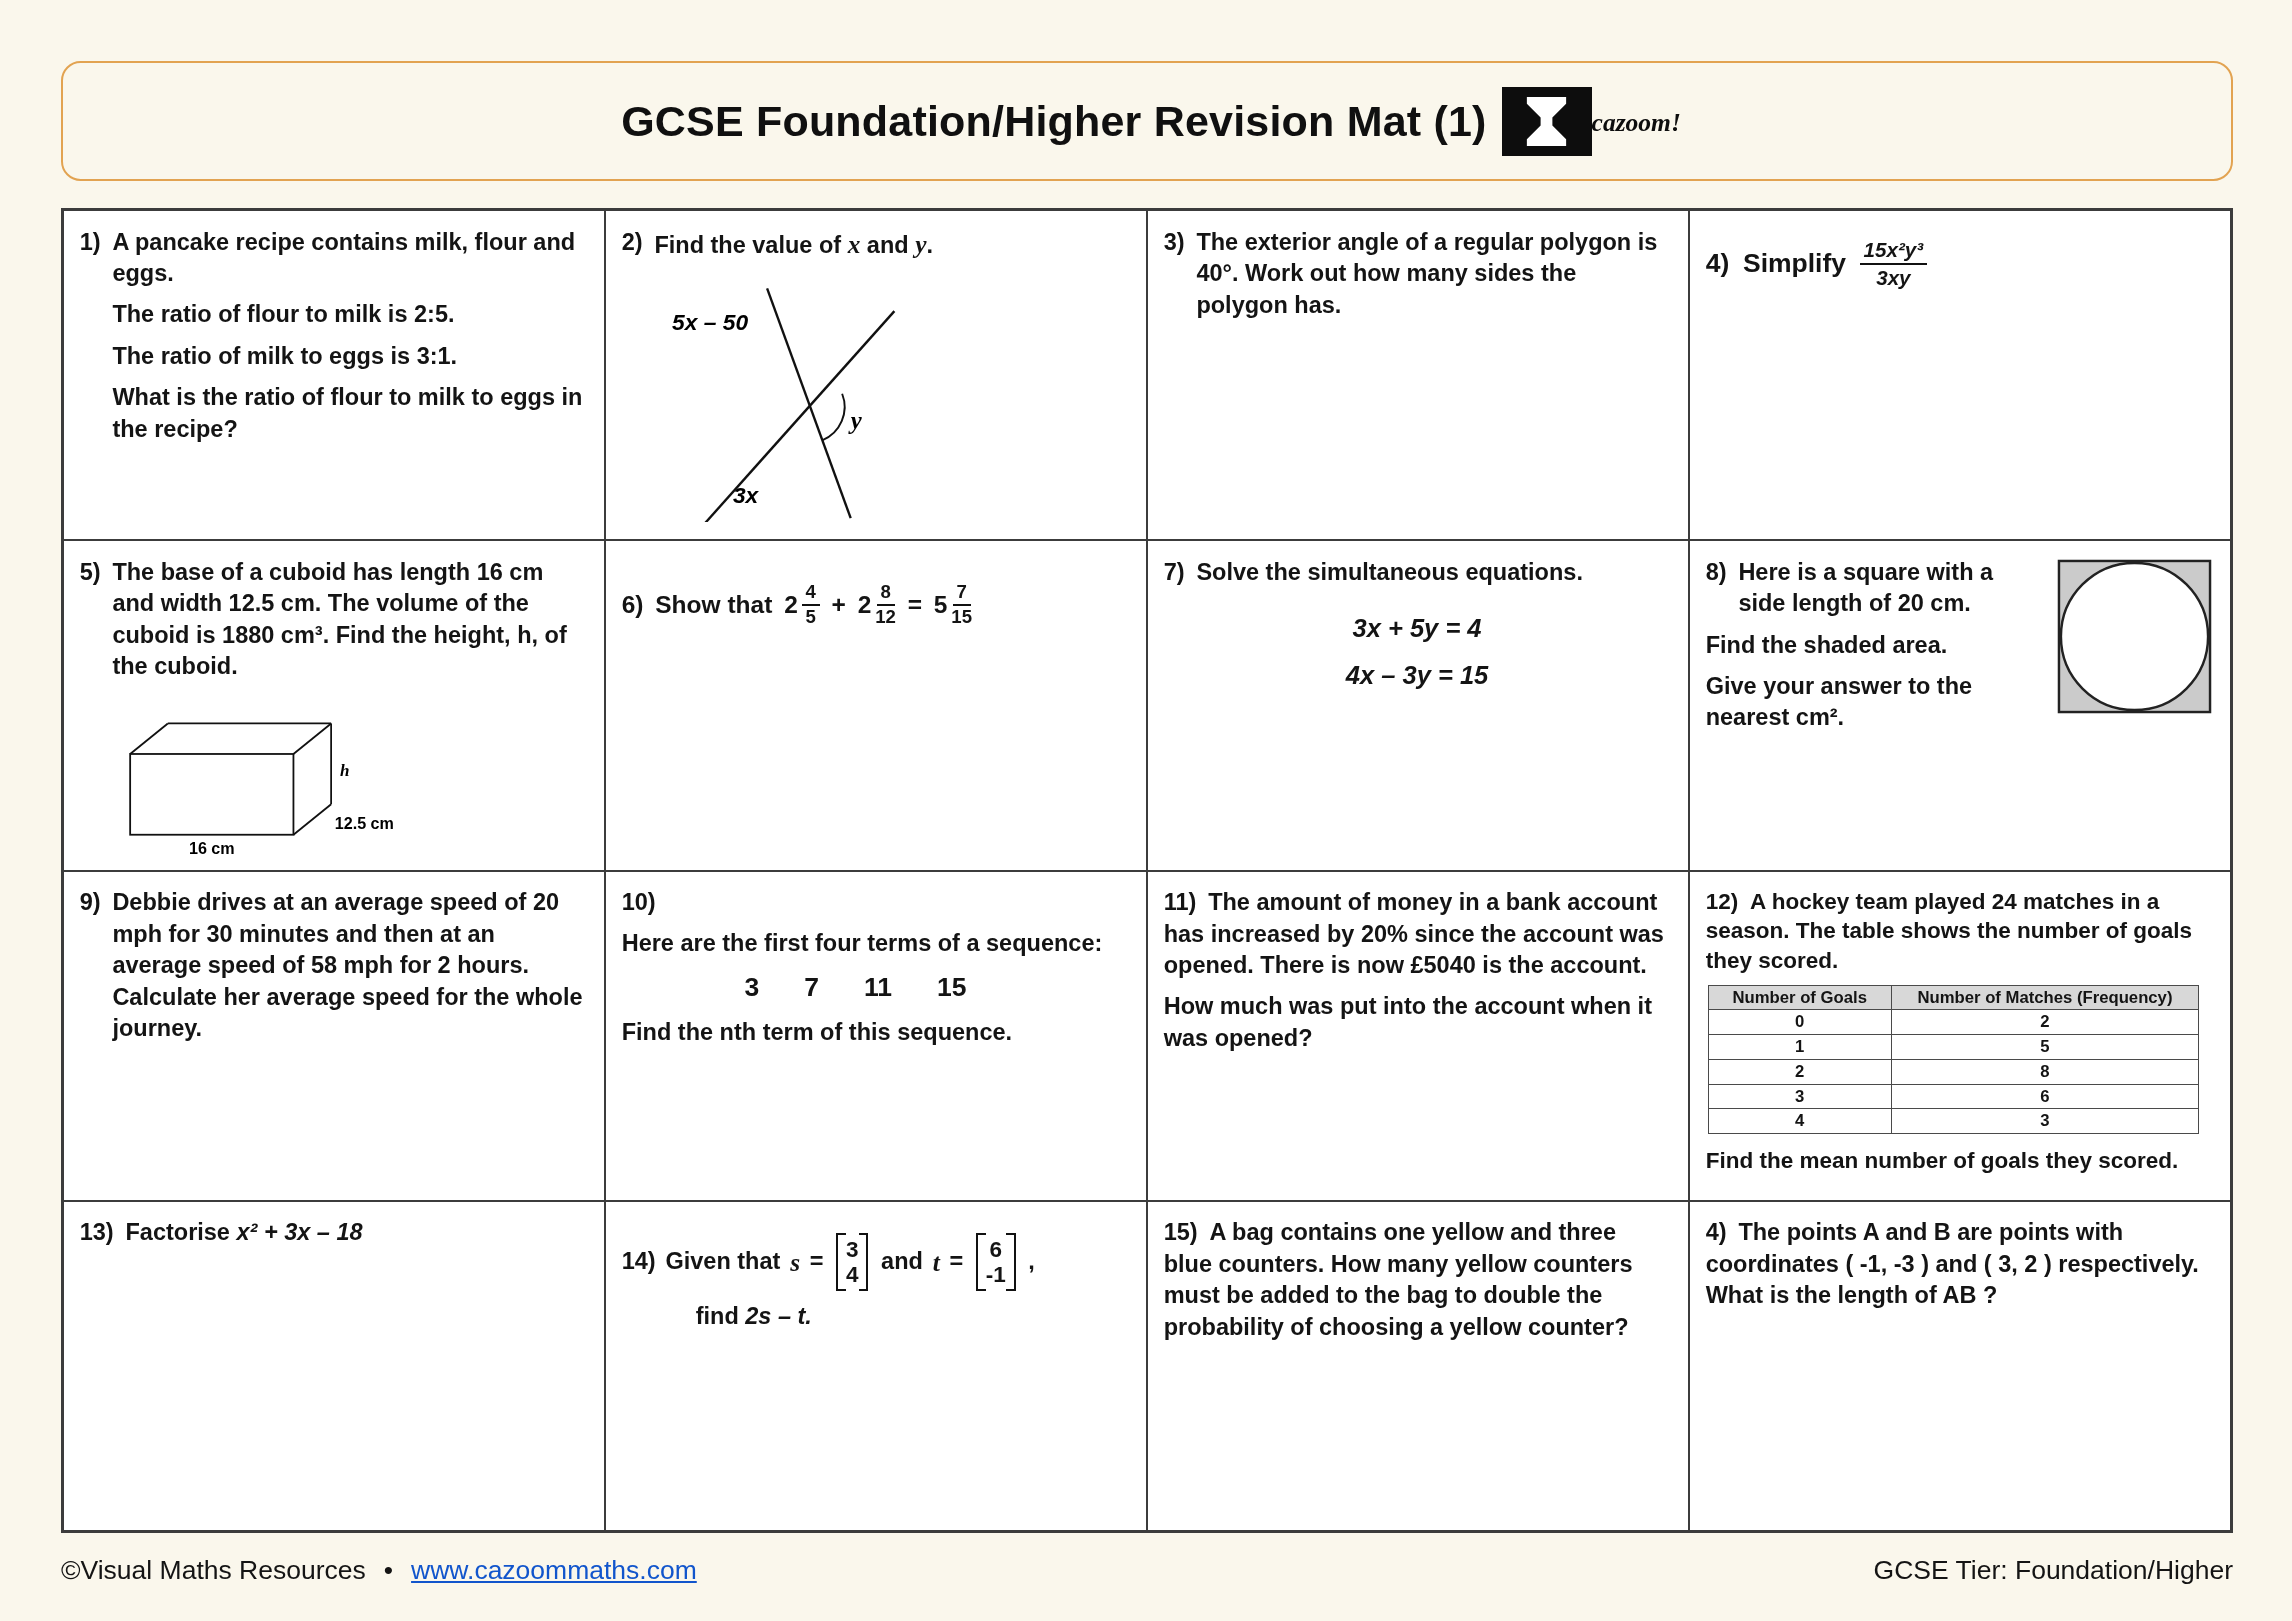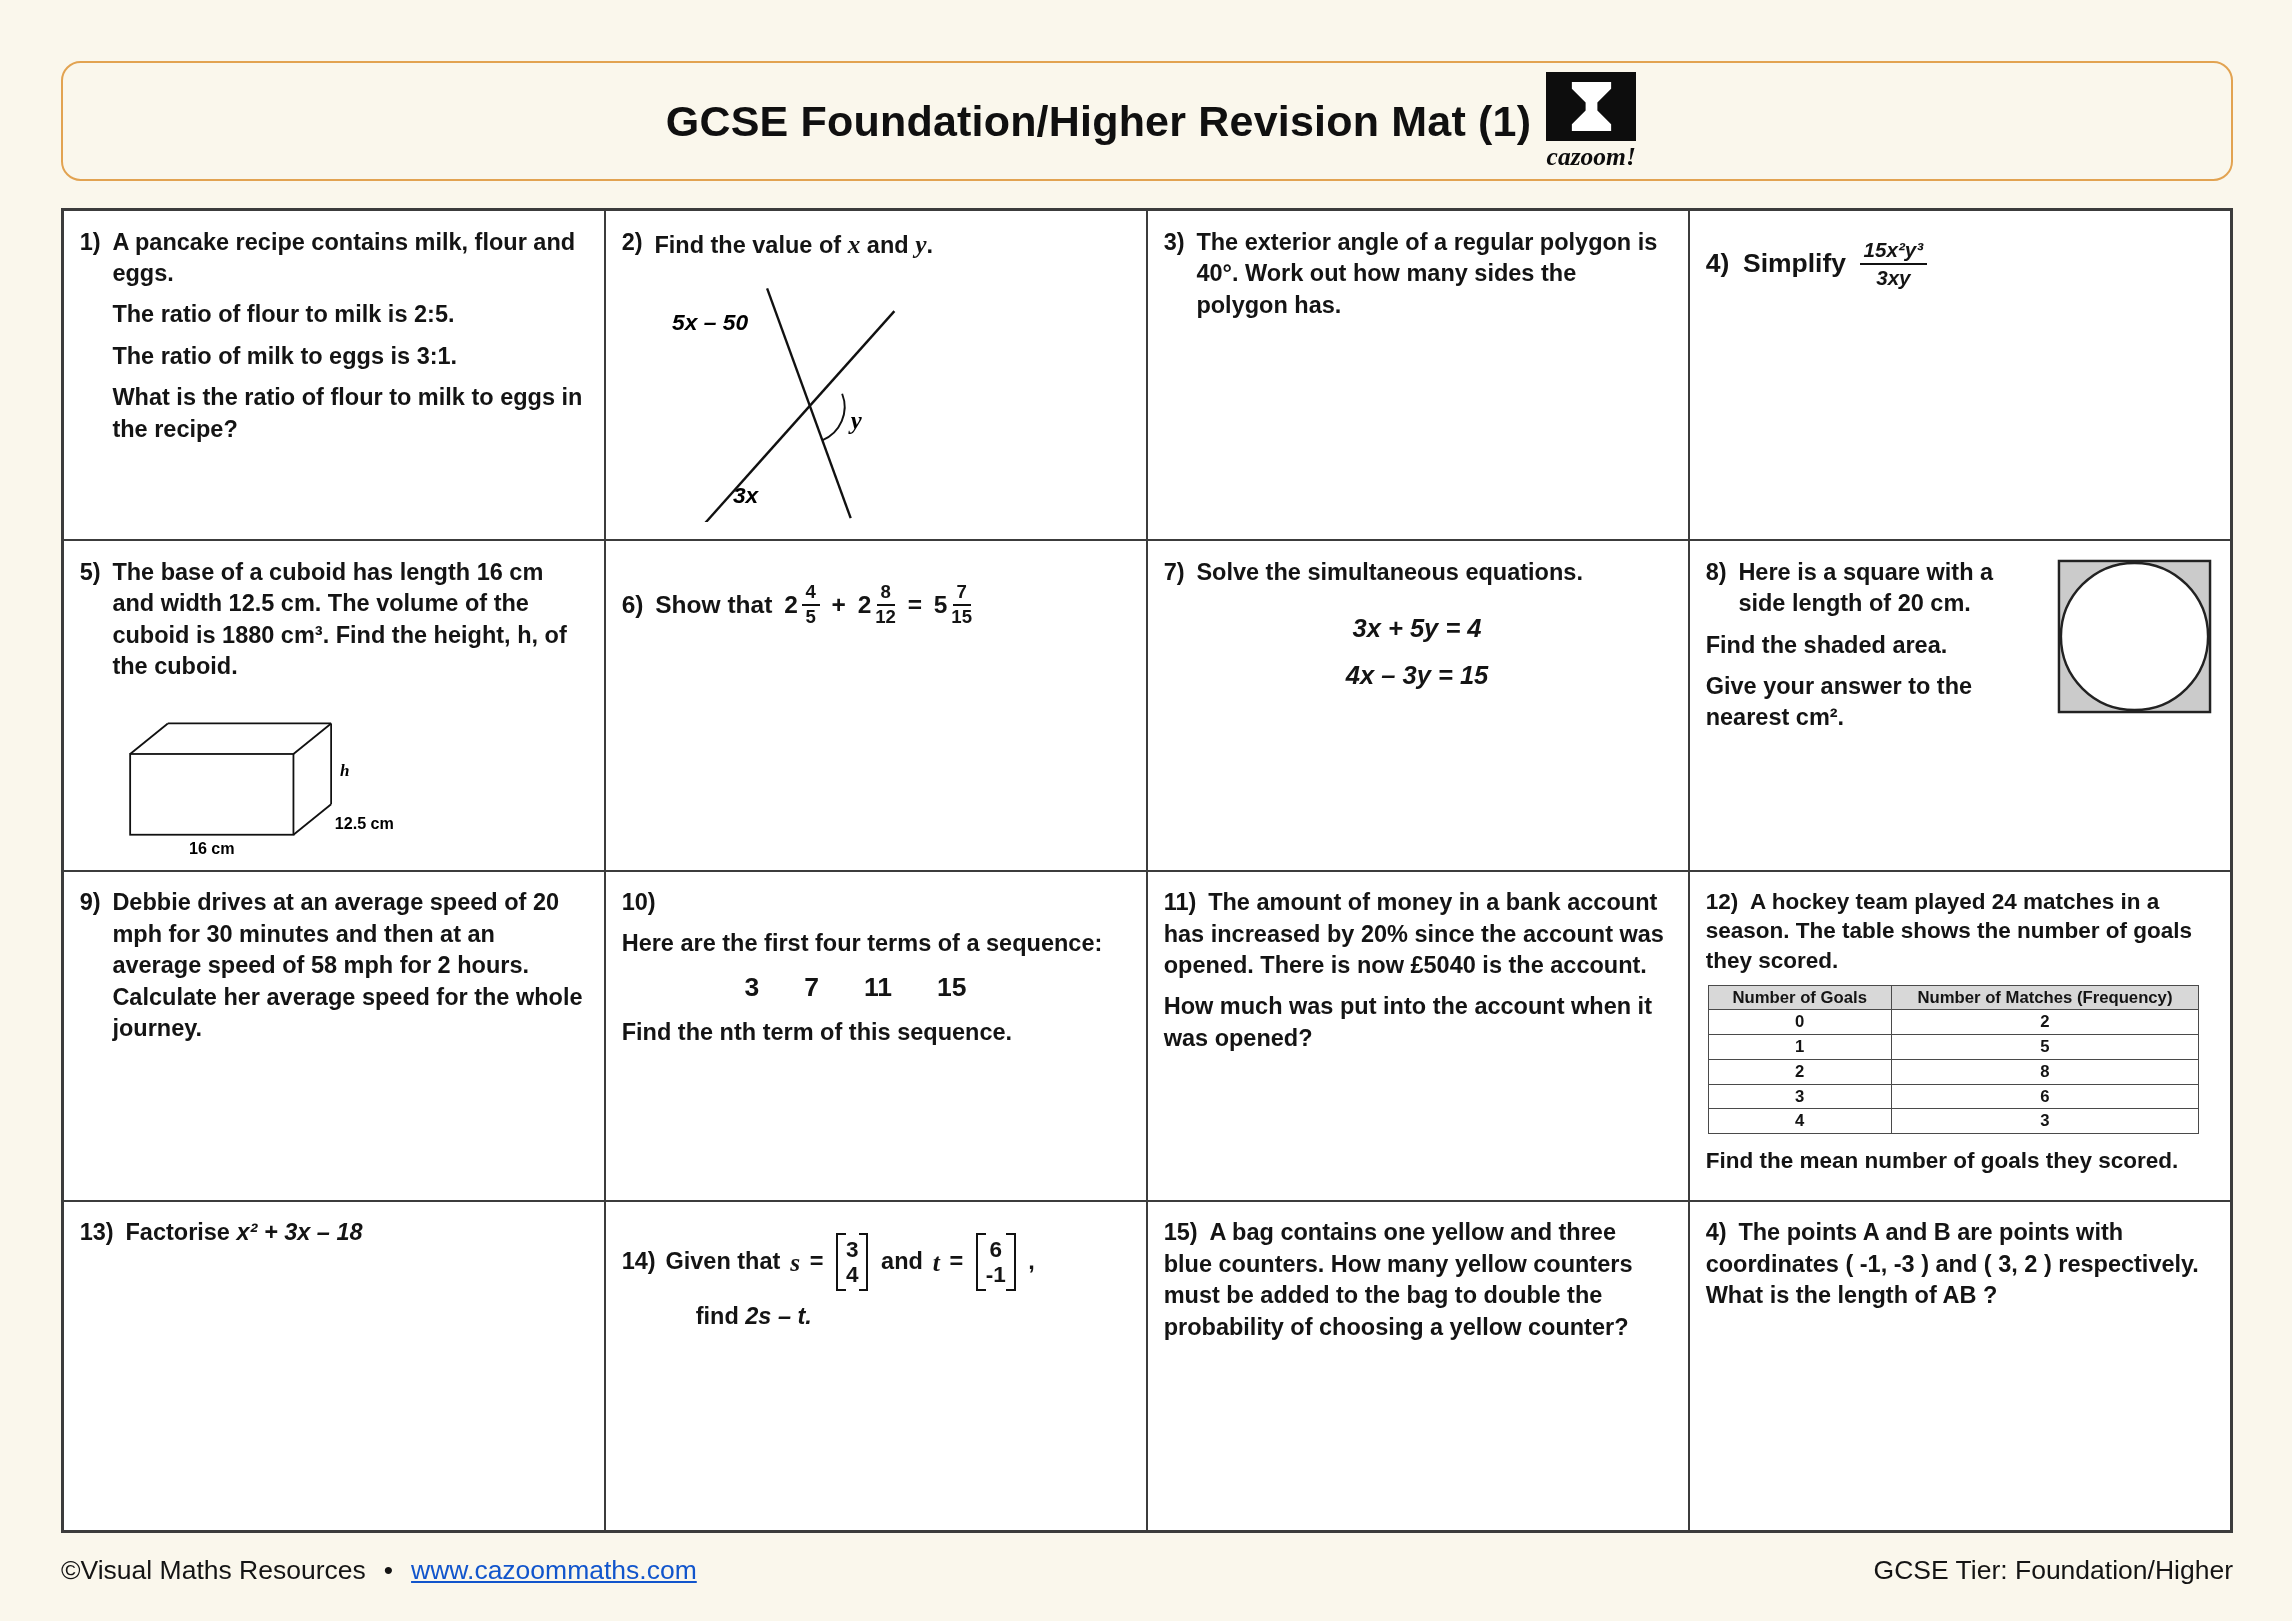--- a/index.html
+++ b/index.html
@@ -14,21 +14,21 @@
   .page { position:absolute; inset:0; }
 
   
   .header-box {
     position:absolute; left:61px; top:61px; width:2172px; height:120px;
     border:2.9px solid #E2A351; border-radius:19.6px;
     display:flex; align-items:center; justify-content:center;
     padding:0 33px 0 41px; background:#FAF7EC;
   }
   .title { font-size:43px; font-weight:700; letter-spacing:0.2px; color:#101010; }
-  .logo { display:flex; flex-direction:column; align-items:center; line-height:1;padding-left:15px; }
+  .logo { display:flex; flex-direction:row; align-items:center; line-height:1;padding-left:15px; }
   .logo-box { width:90px; height:69px; background:#0d0d0d; display:flex; align-items:center; justify-content:center; }
   .logo-word { font-family:"Liberation Serif", serif; font-weight:700; font-style:italic; font-size:25.5px; margin-top:2.9px; color:#0d0d0d; }
 
   
   .grid {
     position:absolute; left:61px; top:208px; width:2172px; height:1325px;
     display:grid; grid-template-columns:repeat(4,1fr); grid-template-rows:repeat(4,1fr);
     border:2px solid #3c3c3c; background:#fff;
   }
   .cell {

